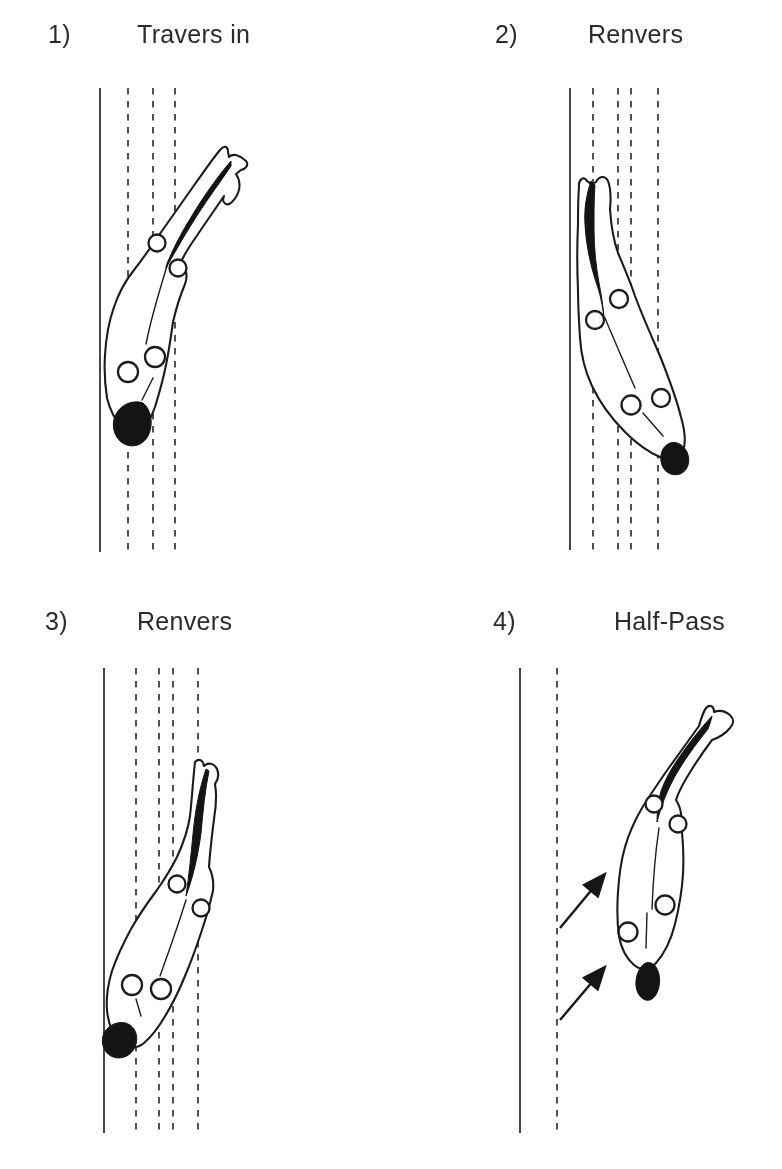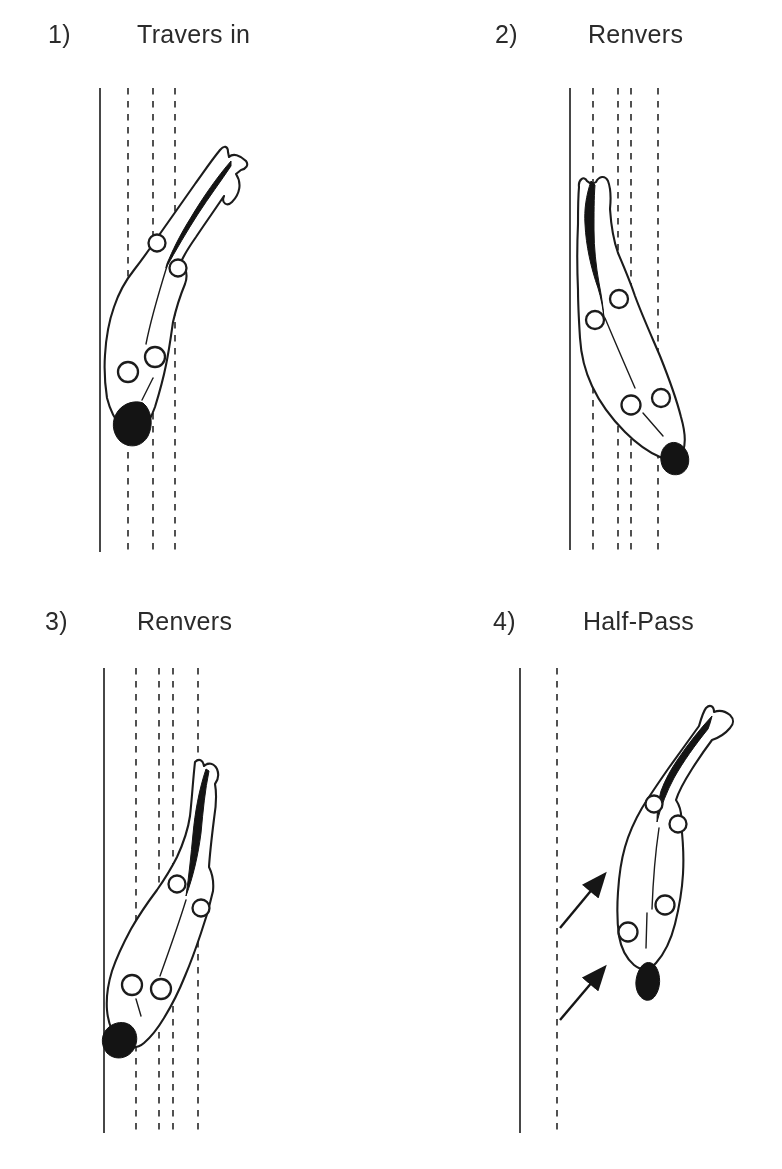--- a/index.html
+++ b/index.html
@@ -111,14 +111,14 @@
   </svg>
 
 <div>
   <span class="lab" style="left:48px;top:22px">1)</span>
   <span class="lab" style="left:137px;top:22px">Travers in</span>
   <span class="lab" style="left:495px;top:22px">2)</span>
   <span class="lab" style="left:588px;top:22px">Renvers</span>
   <span class="lab" style="left:45px;top:609px">3)</span>
   <span class="lab" style="left:137px;top:609px">Renvers</span>
   <span class="lab" style="left:493px;top:609px">4)</span>
-  <span class="lab" style="left:583px;top:609px">Half-Pass</span>
+  <span class="lab" style="left:614px;top:609px">Half-Pass</span>
 </div>
 
 </body></html>

